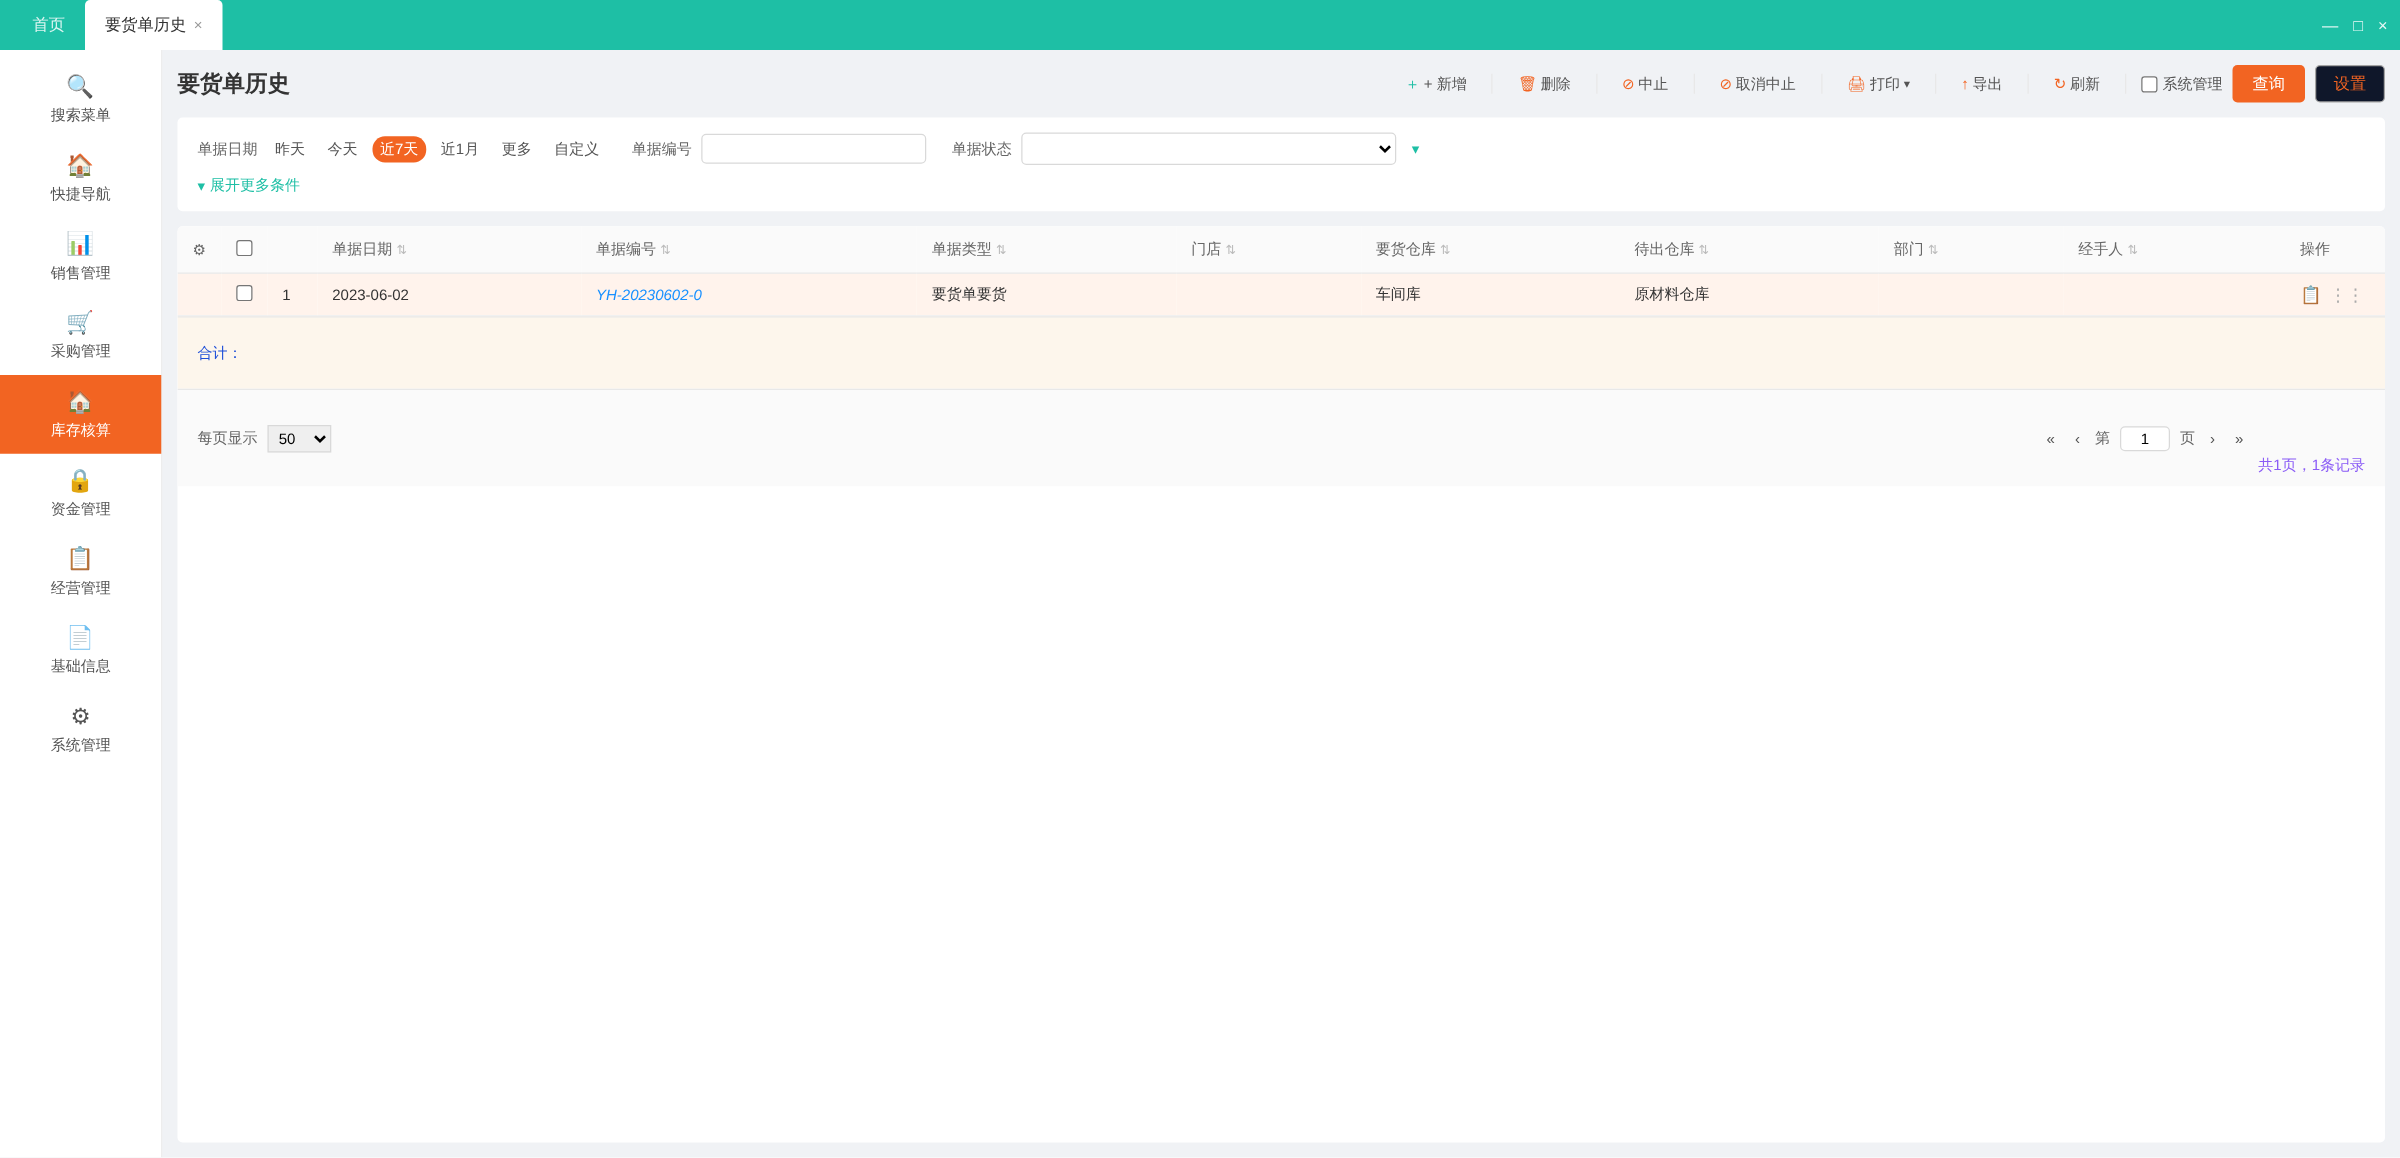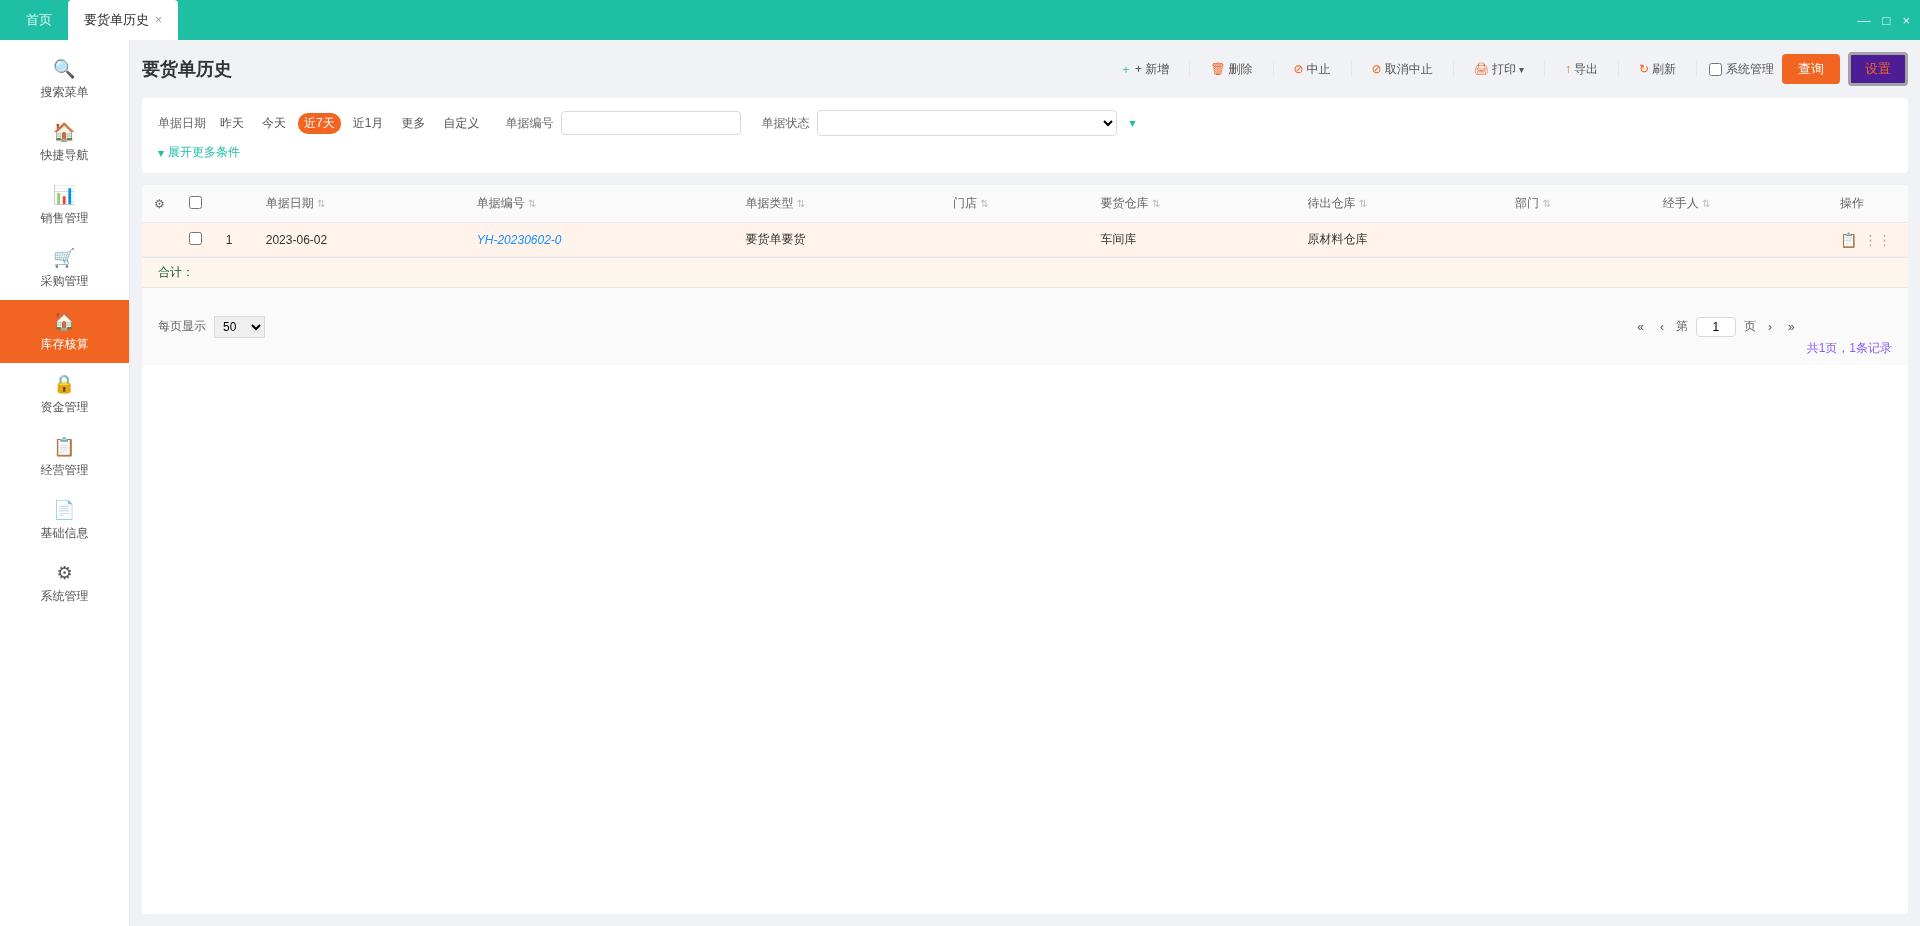--- a/index.html
+++ b/index.html
@@ -25,21 +25,21 @@
 
     
     .content-area { flex: 1; display: flex; flex-direction: column; overflow: hidden; background: #f0f2f5; padding: 12px; }
 
     
     .page-header { display: flex; align-items: center; justify-content: space-between; margin-bottom: 12px; }
     .page-title { font-size: 18px; font-weight: 600; color: #333; }
     .header-actions { display: flex; align-items: center; gap: 8px; }
     .header-actions .action-btn { display: flex; align-items: center; gap: 3px; font-size: 12px; color: #555; cursor: pointer; padding: 4px 8px; }
     .btn-primary { background: #f26422; color: #fff; border: none; padding: 6px 16px; border-radius: 4px; cursor: pointer; font-size: 13px; }
-    .btn-setting { background: #4c1d95; color: #f26422; border: 3px solid #a3a3a3; padding: 5px 14px; border-radius: 4px; cursor: pointer; font-size: 13px; }
+    .btn-setting { background: #0f172a; color: #f26422; border: 1px solid #a3a3a3; padding: 5px 14px; border-radius: 4px; cursor: pointer; font-size: 13px; }
     .divider-v { width: 1px; height: 16px; background: #e8e8e8; margin: 0 4px; }
 
     
     .filter-panel { background: #fff; border-radius: 4px; padding: 12px 16px; margin-bottom: 12px; }
     .filter-row { display: flex; align-items: center; gap: 20px; flex-wrap: wrap; }
     .filter-item { display: flex; align-items: center; gap: 8px; }
     .filter-label { color: #666; font-size: 12px; white-space: nowrap; }
     .filter-date-options { display: flex; align-items: center; gap: 6px; }
     .date-option { font-size: 12px; color: #555; cursor: pointer; padding: 2px 6px; border-radius: 10px; }
     .date-option.active { background: #f26422; color: #fff; }
@@ -55,21 +55,21 @@
     tbody tr { border-bottom: 1px solid #f0f0f0; }
     tbody tr.highlighted { background: #fff3ec; }
     tbody td { padding: 8px 12px; color: #333; }
     .col-link { color: #1890ff; cursor: pointer; text-decoration: none; font-style: italic; }
     .sort-icon { color: #bbb; font-size: 10px; }
     .checkbox-col { width: 30px; }
     .num-col { width: 40px; color: #888; }
 
     
     .table-footer { display: flex; align-items: center; justify-content: space-between; padding: 8px 16px; background: #fafafa; border-top: 1px solid #e8e8e8; font-size: 12px; color: #666; }
-    .summary-row { background: #fdf6ec; padding: 6px 16px; font-size: 12px; color: #14532d; border-top: 1px solid #e8e8e8; }
+    .summary-row { background: #fdf6ec; padding: 20px 16px; font-size: 12px; color: #1d4ed8; border-top: 1px solid #e8e8e8; }
     .pagination { display: flex; align-items: center; gap: 8px; }
     .page-size-select { border: 1px solid #d9d9d9; border-radius: 0; padding: 2px 4px; font-size: 12px; }
     .page-input { border: 1px solid #d9d9d9; border-radius: 4px; padding: 2px 6px; font-size: 12px; width: 40px; text-align: center; }
     .page-btn { cursor: pointer; color: #555; padding: 2px 4px; }
     .page-info { color: #8b5cf6; margin-top: 44px; }
 
     
     .op-icons { display: flex; gap: 6px; }
     .op-icon { color: #aaa; cursor: pointer; font-size: 14px; }
 

